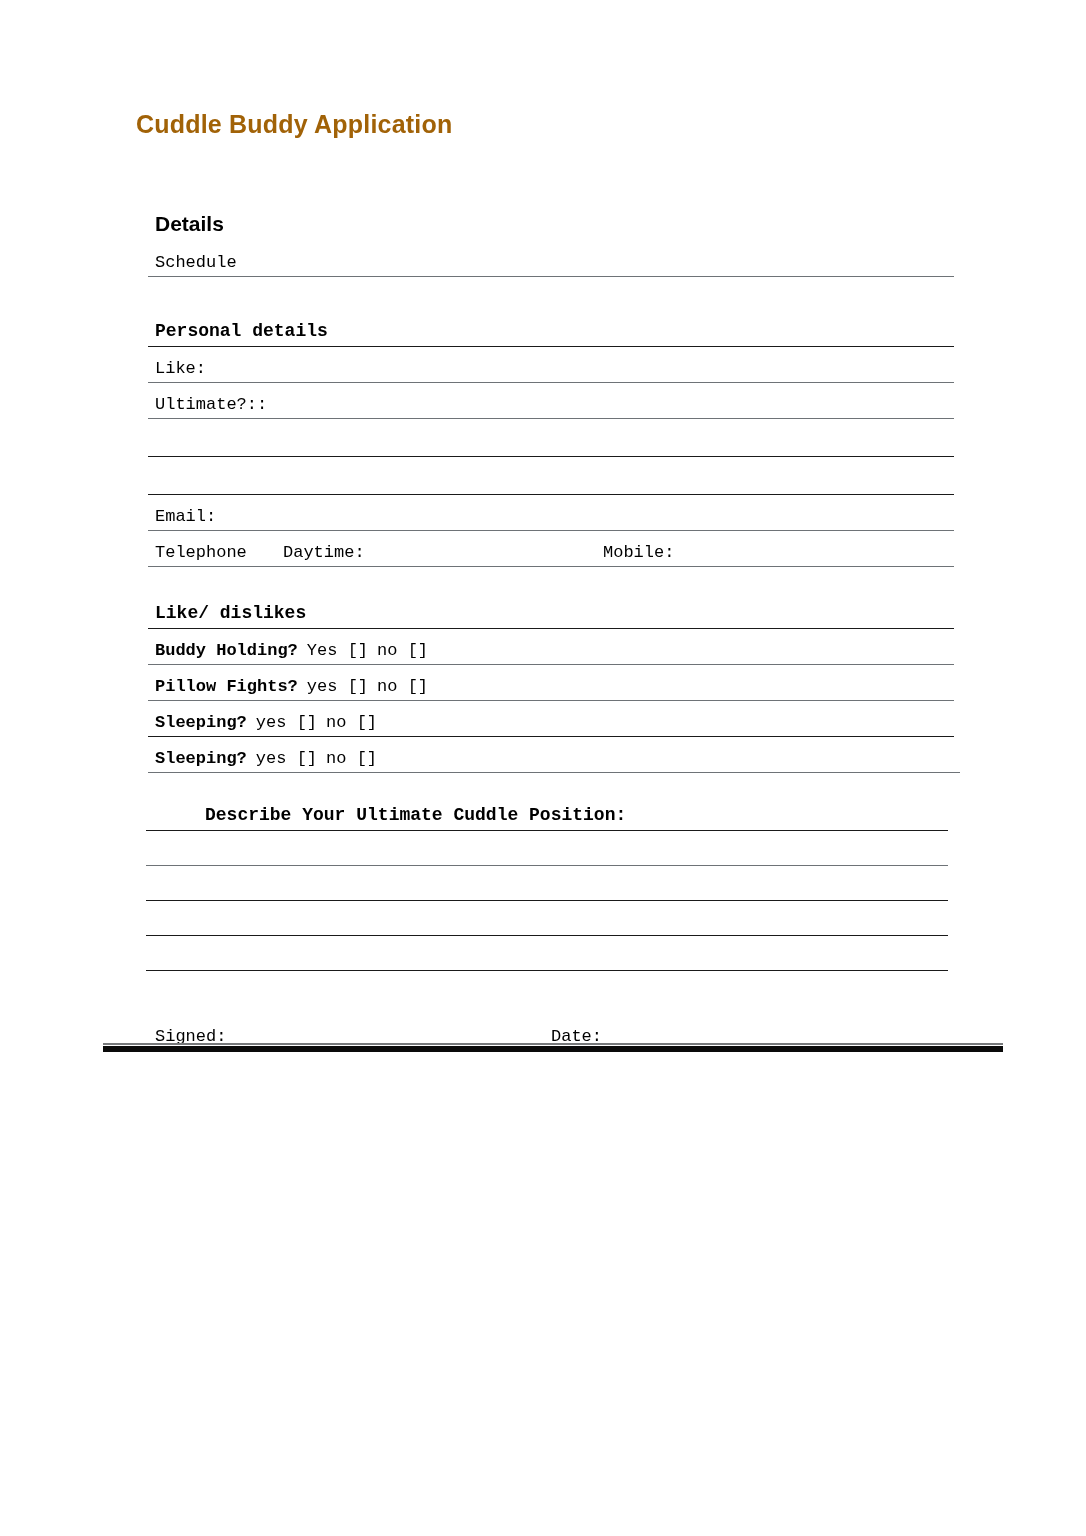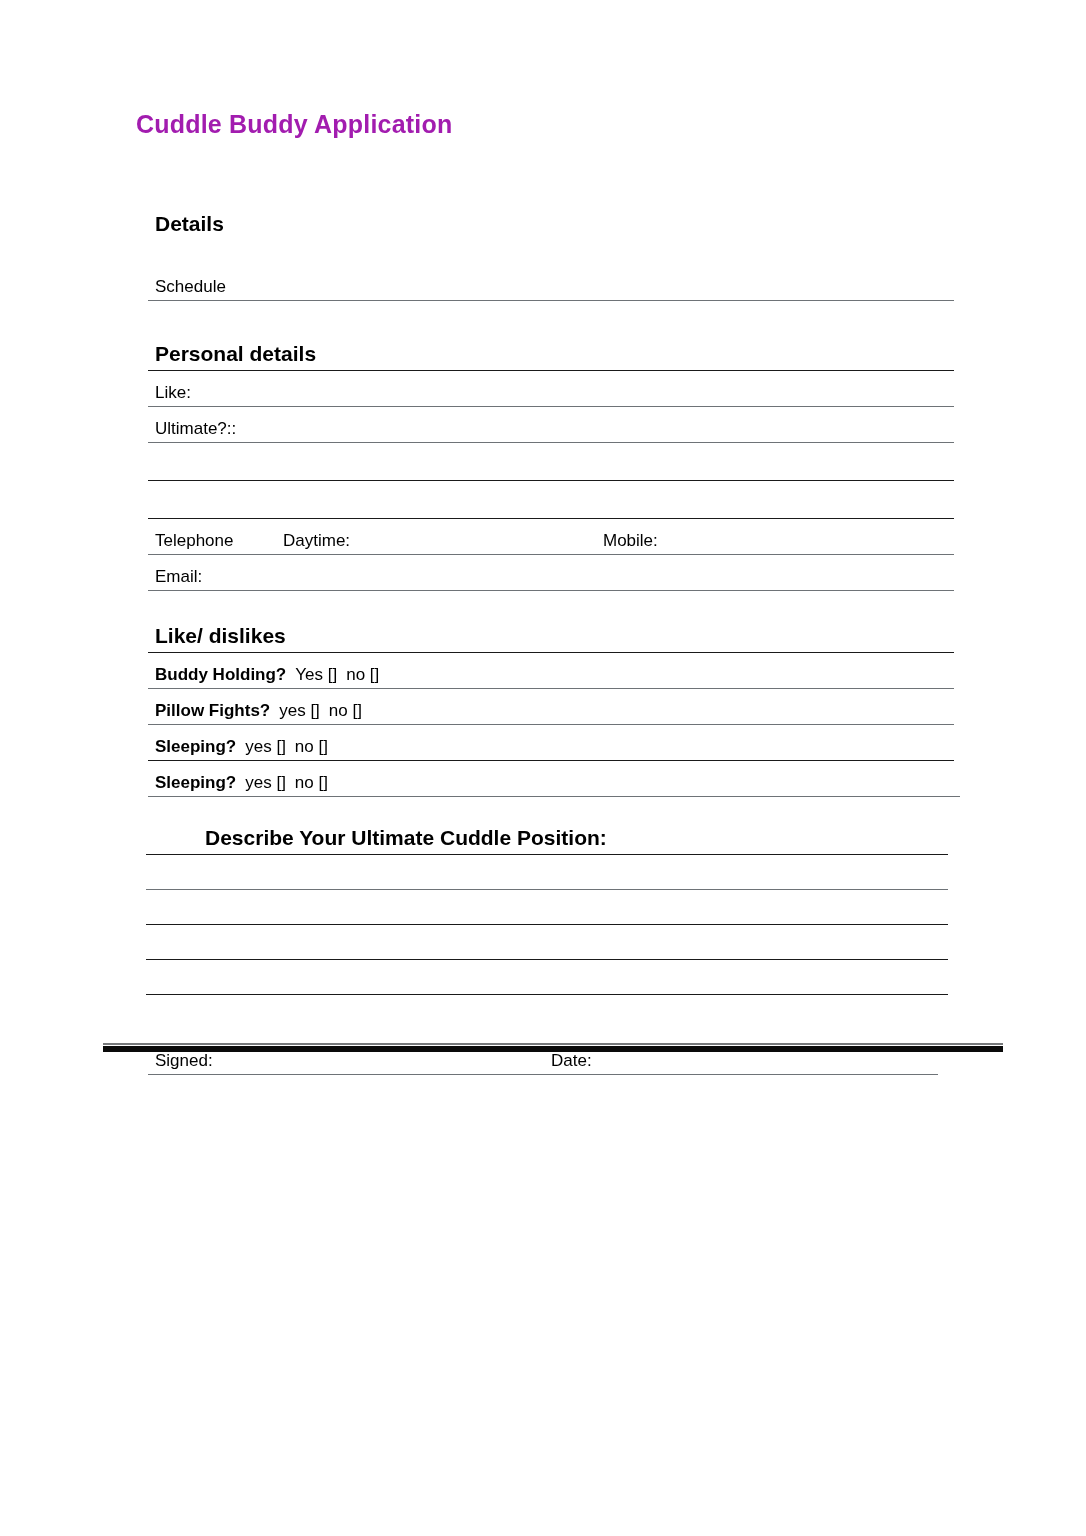--- a/index.html
+++ b/index.html
@@ -39,46 +39,46 @@
     left: 148px;
     top: 212px;
     width: 800px;
   }
 
   .section-title {
     font-size: 21px;
     font-weight: bold;
     line-height: 1.1;
     padding: 0 0 2px 7px;
-    margin: 0 0 28px 0;
+    margin: 0 0 4px 0;
     white-space: nowrap;
   }
 
   
   .row {
     position: relative;
     box-sizing: border-box;
     height: 36px;
     padding: 0 0 0 7px;
     border-bottom: 1.6px solid #555a5e;
     display: flex;
     align-items: flex-end;
     white-space: nowrap;
     font-size: 17px;
     line-height: 1.15;
   }
-  .row > span { display: inline-block; padding-bottom: 4px; }
+  .row > span { display: inline-block; padding-bottom: 4px; font-family: Liberation Mono, monospace; }
 
   .row.dark   { border-bottom-color: #1a1a1a; }
   .row.grey   { border-bottom-color: #6e7377; }
   .row.blank  { height: 38px; }
   .row.wide   { width: 806px; }
 
   .sub-head {
-    font-size: 21px;
+    font-size: 18px;
     font-weight: bold;
   }
   .spacer-22 { height: 22px; }
   .spacer-26 { height: 26px; }
   .spacer-34 { height: 34px; }
   .spacer-44 { height: 44px; }
 
   
   .qlabel { font-weight: bold; }
   .qans { font-weight: normal; padding-left: 9px; }
@@ -112,21 +112,21 @@
     margin-top: 1px;
     height: 6px;
     background: #0a0a0a;
   }
 </style>
 </head>
 <body>
 
 <div class="page">
 
-  <div class="doc-title" style="color: #a21caf;">Cuddle Buddy Application</div>
+  <div class="doc-title" style="color: #a16207;">Cuddle Buddy Application</div>
 
   <div class="form-body">
 
     <div class="section-title">Details</div>
 
     <div class="row wide grey">
       <span>Schedule</span>
     </div>
 
     <div class="spacer-34"></div>
@@ -142,30 +142,30 @@
     <div class="row wide grey">
       <span>Ultimate?::</span>
     </div>
 
     <div class="row wide blank dark">
       <span></span>
     </div>
 
     <div class="row wide blank dark">
       <span></span>
+    </div>
+
+    <div class="row wide grey">
+      <span>Email:</span>
     </div>
 
     <div class="row wide grey">
       <span class="tel-col-a">Telephone</span>
       <span class="tel-col-b">Daytime:</span>
       <span>Mobile:</span>
-    </div>
-
-    <div class="row wide grey">
-      <span>Email:</span>
     </div>
 
     <div class="spacer-26"></div>
 
     <div class="row wide dark">
       <span class="sub-head">Like/ dislikes</span>
     </div>
 
     <div class="row wide grey">
       <span class="qlabel">Buddy Holding?</span>

